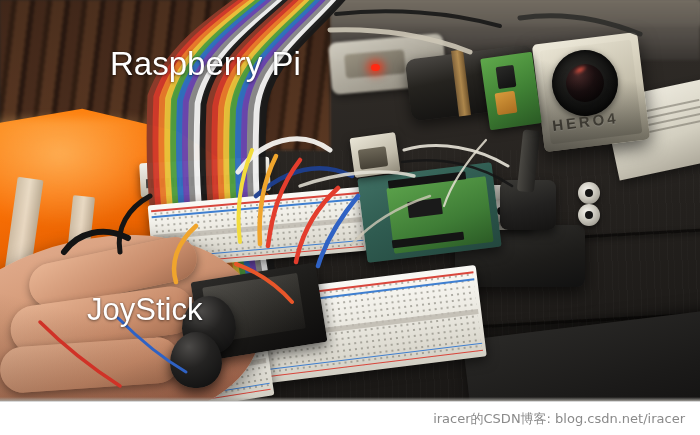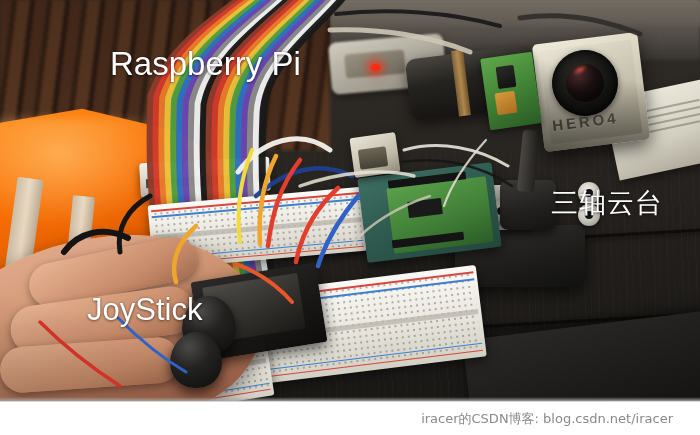--- a/index.html
+++ b/index.html
@@ -210,21 +210,21 @@
   #lbl-gim{left:551px;top:189px;font-size:27px;letter-spacing:1px;
     font-family:"DejaVu Sans","Liberation Sans",sans-serif;}
 
   
   .photo-edge{left:0;top:397px;width:700px;height:4px;
     background:linear-gradient(180deg,rgba(120,118,112,.0),rgba(168,166,160,.9));}
 
   
   #band{position:absolute;left:0;top:401px;width:700px;height:34px;background:#ffffff;}
   #band-line{position:absolute;left:0;top:0;width:700px;height:1px;background:#d7d7d7;}
-  #watermark{position:absolute;right:27px;top:9px;font-size:13px;color:#8a8a8a;
+  #watermark{position:absolute;right:15px;top:9px;font-size:13px;color:#8a8a8a;
     font-family:"DejaVu Sans","Liberation Sans",sans-serif;white-space:nowrap;}
 </style>
 </head>
 <body>
 
 <div id="stage">
 
   <div id="photo">
 
     <div class="lay table-base"></div>
@@ -373,21 +373,20 @@
         <path d="M430,196 C400,206 372,222 352,244" stroke="#cfc9b8" stroke-width="2.4" opacity=".8"></path>
         <path d="M470,52 C430,36 380,28 330,30" stroke="#cdc7b6" stroke-width="5" opacity=".9"></path>
         <path d="M500,26 C450,12 390,8 336,14" stroke="#171717" stroke-width="4" opacity=".9"></path>
         <path d="M640,34 C600,18 560,12 520,18" stroke="#2a2a28" stroke-width="5" opacity=".85"></path>
         <path d="M486,140 C468,160 452,182 444,206" stroke="#e6e2d4" stroke-width="2.2" opacity=".85"></path>
       </g>
     </svg>
 
     <div class="label" id="lbl-rpi">Raspberry Pi</div>
     <div class="label" id="lbl-joy">JoyStick</div>
-    <div class="label" id="lbl-gim">三轴云台</div>
 
     <div class="lay photo-edge"></div>
   </div>
 
   <div id="band">
     <div id="band-line"></div>
     <div id="watermark">iracer的CSDN博客: blog.csdn.net/iracer</div>
   </div>
 
 </div>

